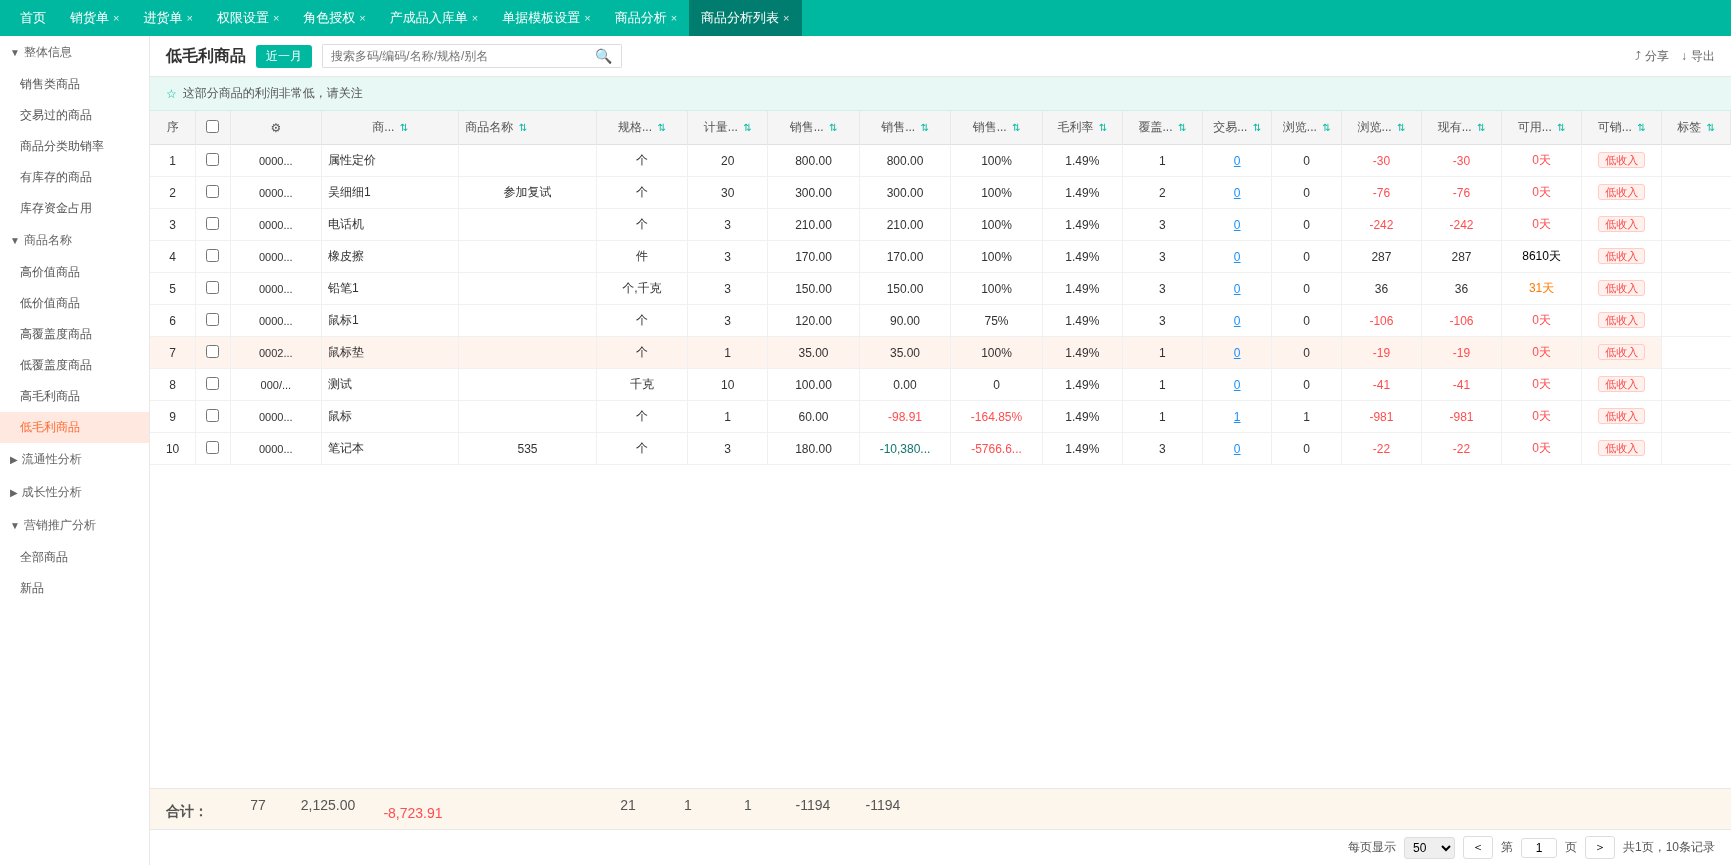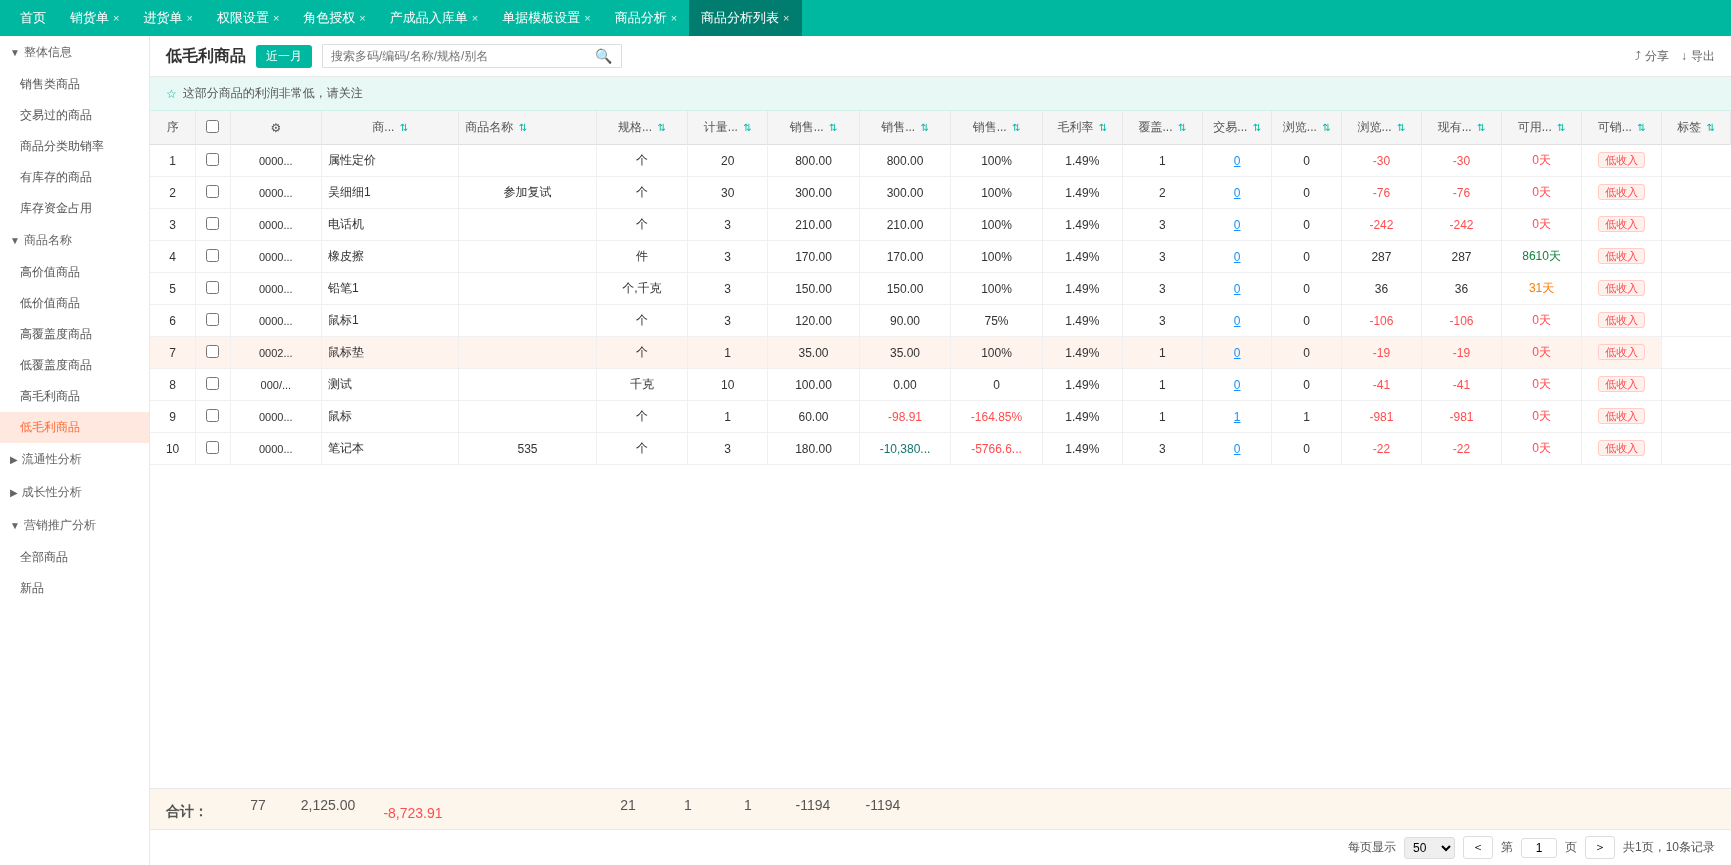--- a/index.html
+++ b/index.html
@@ -459,21 +459,21 @@
       <td class="col-sale1">3</td>
       <td class="col-sale2">170.00</td>
       <td class="col-sale3" style="">170.00</td>
       <td class="col-gross" style="">100%</td>
       <td class="col-cover">1.49%</td>
       <td class="col-trade">3</td>
       <td class="col-view1"><span class="td-link">0</span></td>
       <td class="col-view2">0</td>
       <td class="col-cur" style="">287</td>
       <td class="col-avail" style="">287</td>
-      <td class="col-sale4" style="color:#15803d;">8610天</td>
+      <td class="col-sale4" style="color:#000000;">8610天</td>
       <td class="col-tag"><span class="tag-low-income">低收入</span></td>
     </tr>
             <tr>
       <td class="col-num">5</td>
       <td class="col-check"><input type="checkbox" style=""></td>
       <td class="col-code" style="font-size:11px;">0000...</td>
       <td class="col-name" style="text-align:left;">铅笔1</td>
       <td class="col-spec"></td>
       <td class="col-unit">个,千克</td>
       <td class="col-sale1">3</td>

